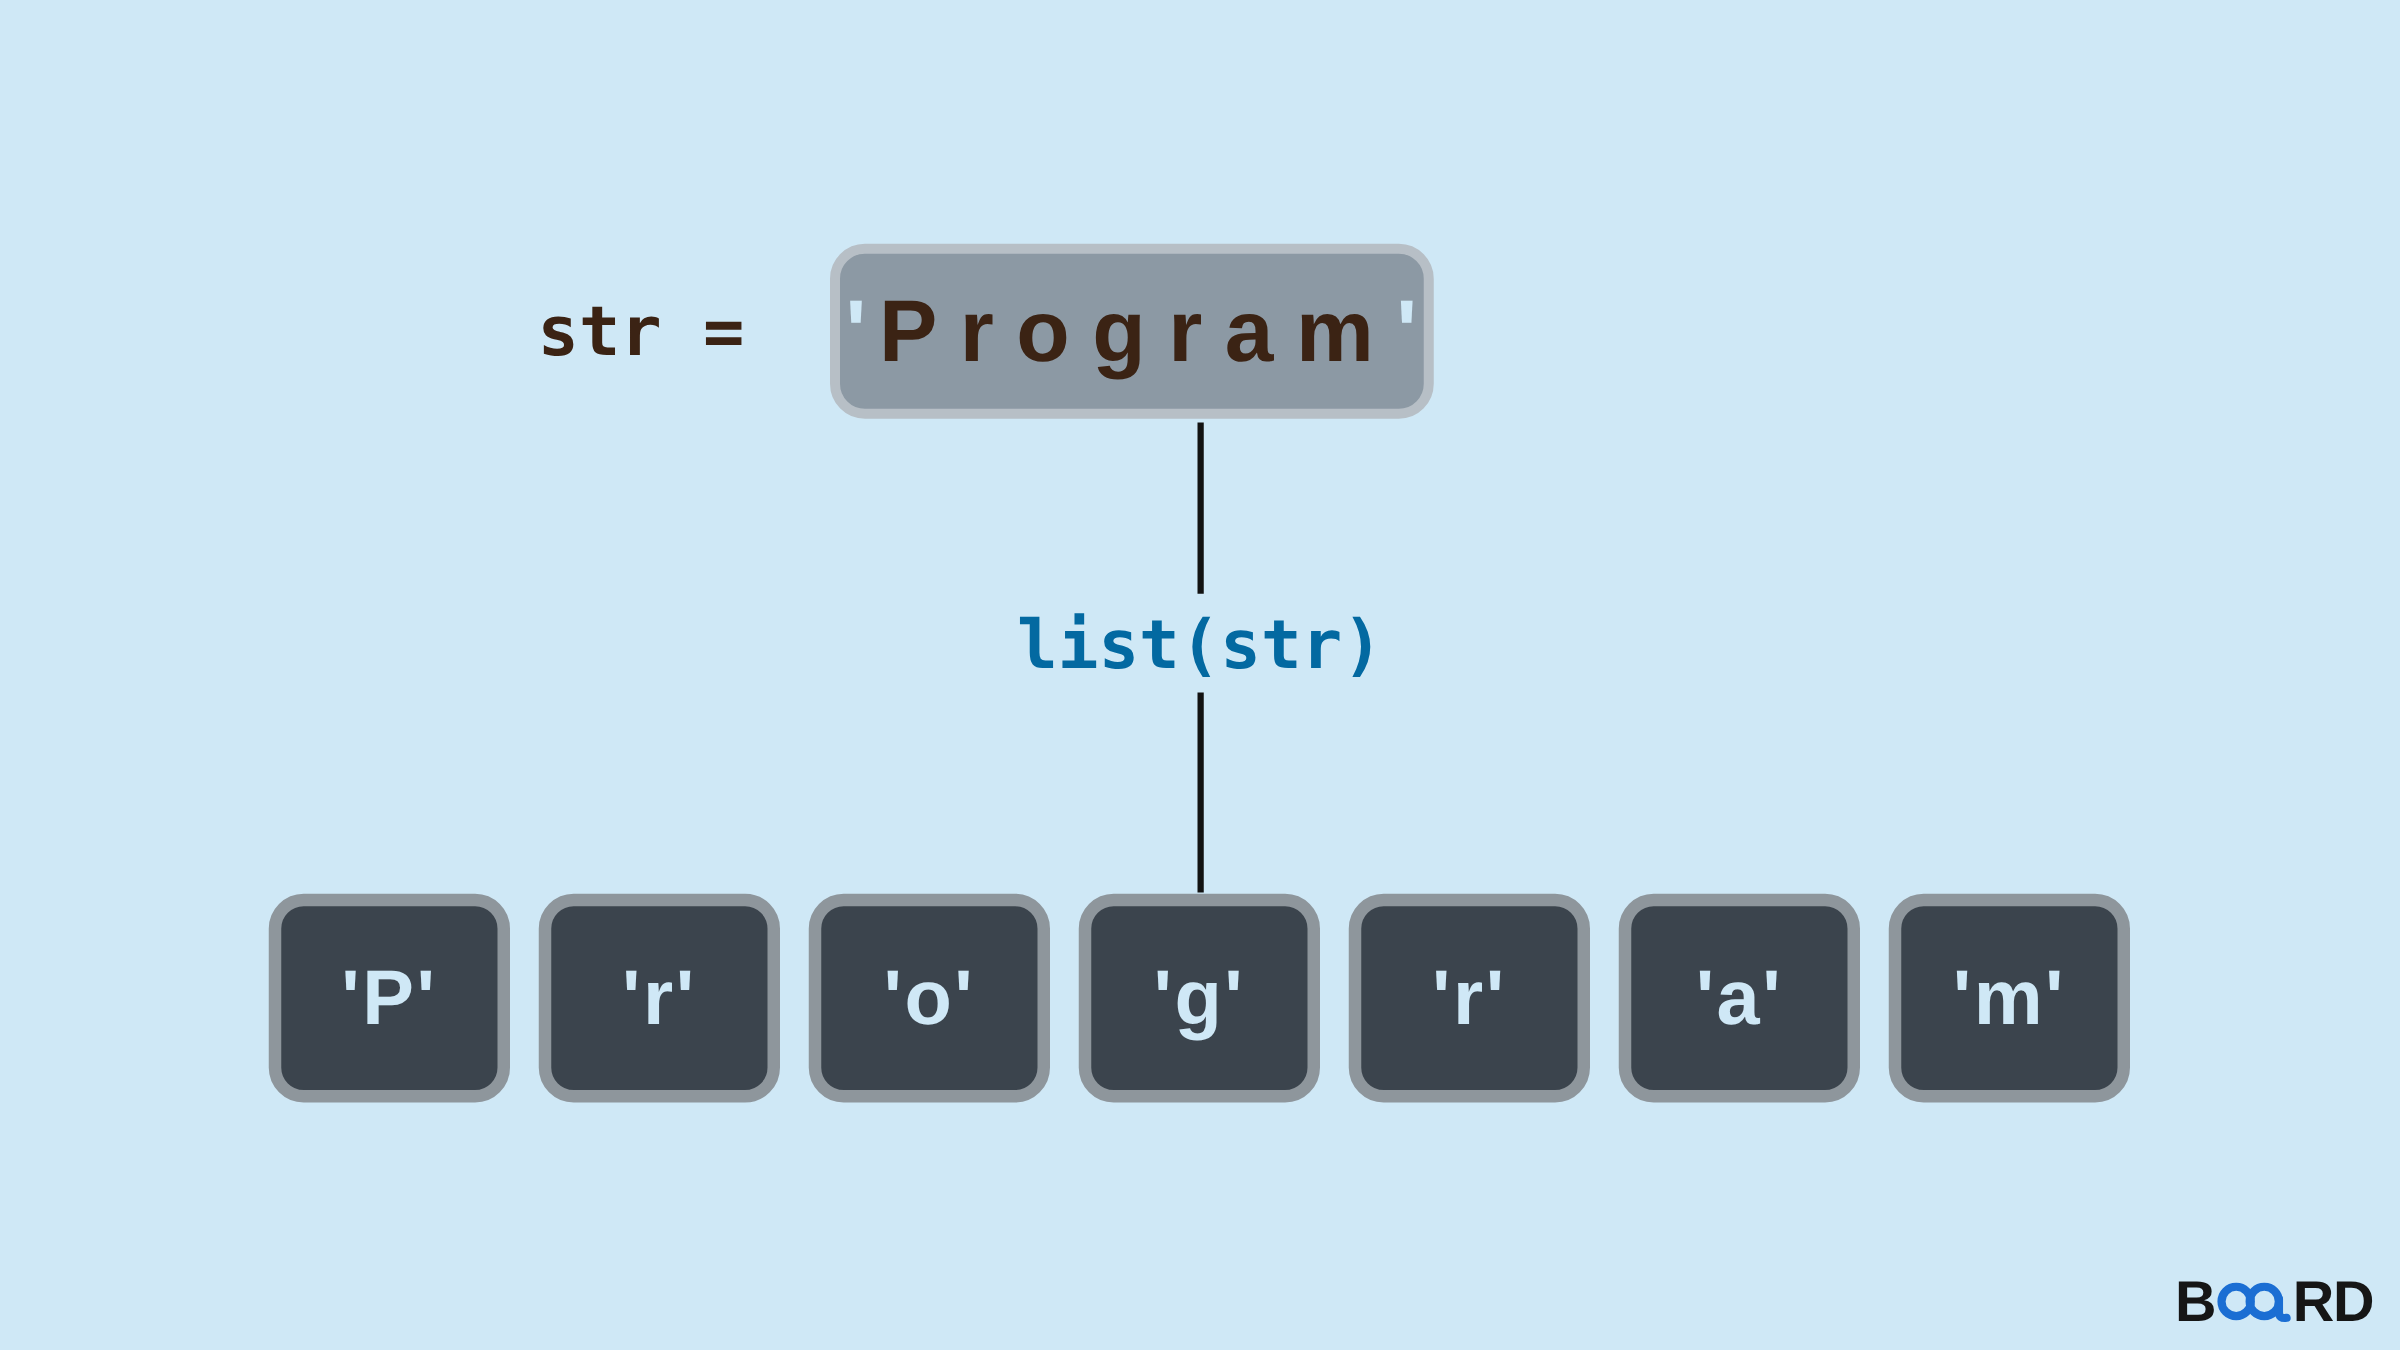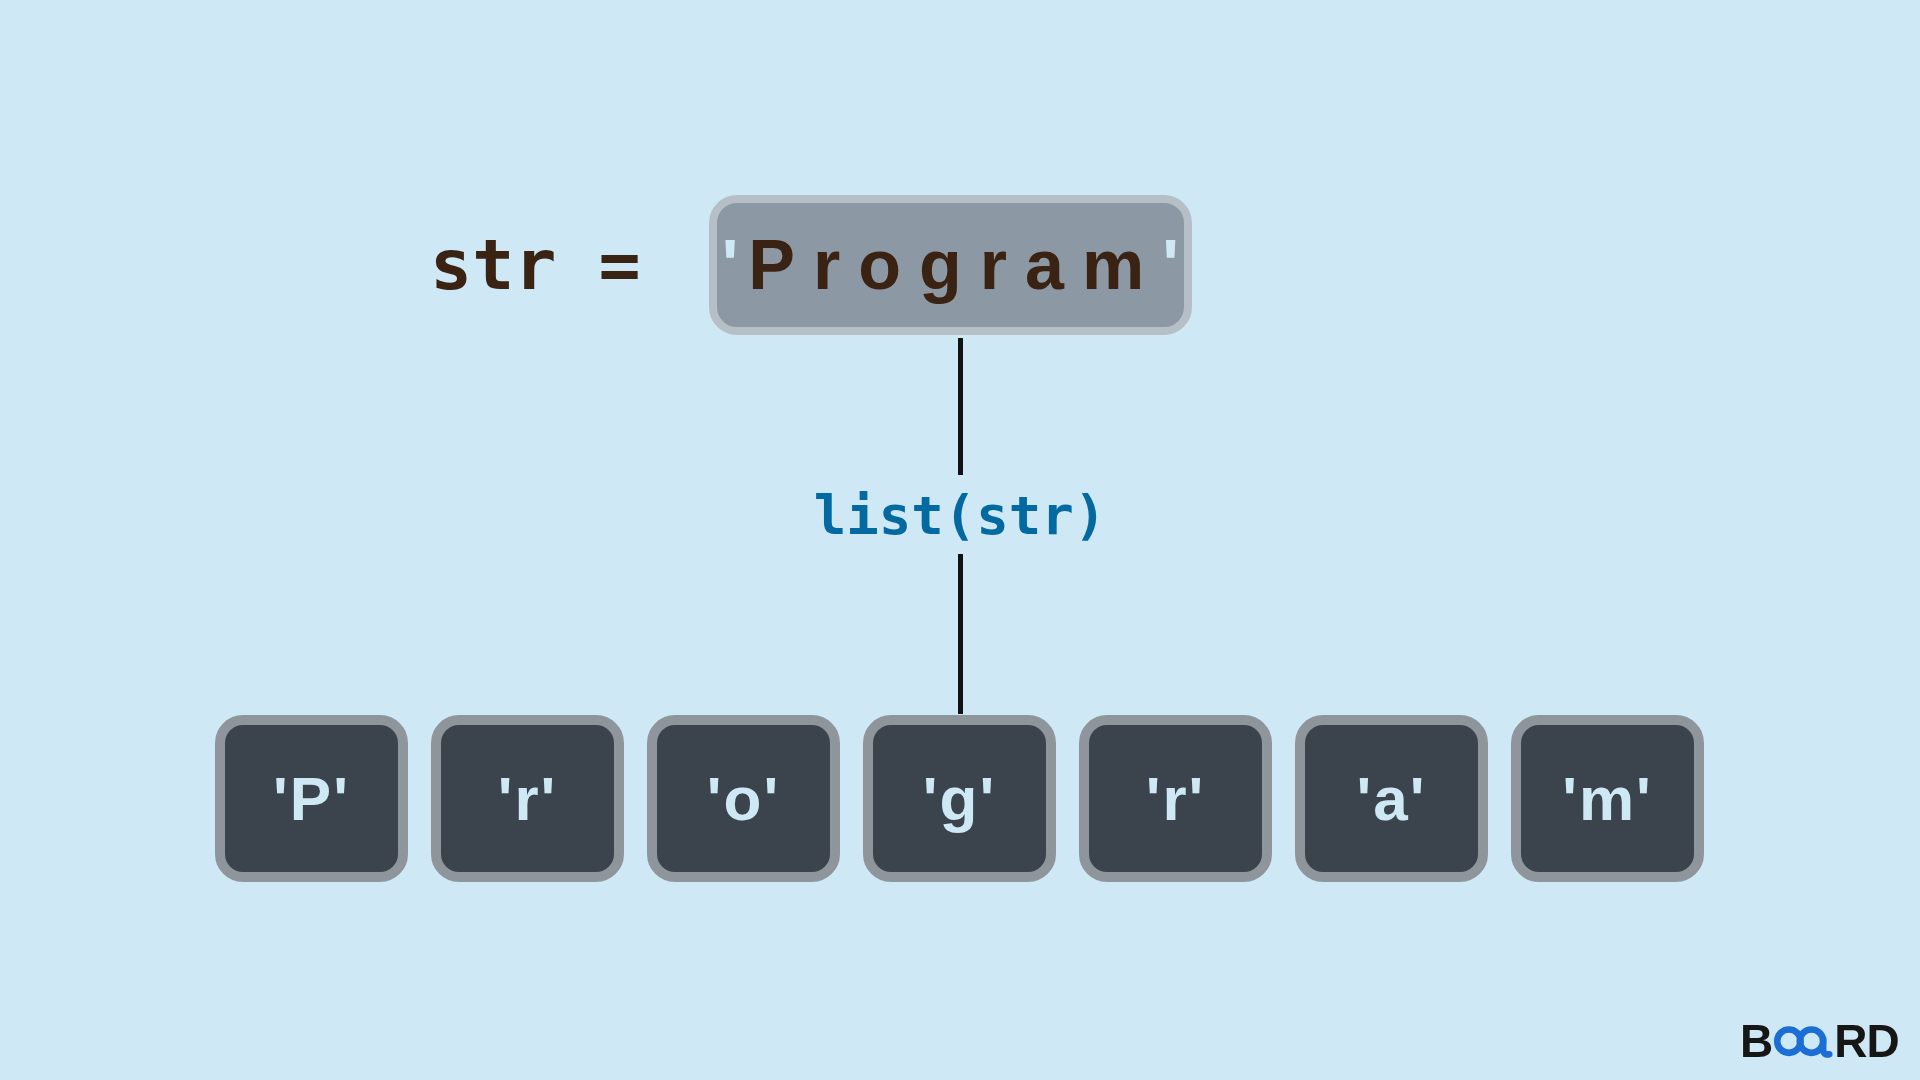--- a/index.html
+++ b/index.html
@@ -17,21 +17,21 @@
     position: absolute;
     left: 430px;
     top: 195px;
     height: 140px;
     display: flex;
     align-items: center;
   }
   .str-label {
     font-family: "DejaVu Sans Mono", monospace;
     font-weight: bold;
-    font-size: 70px;
+    font-size: 55px;
     color: #3b2314;
     margin-right: 68px;
     white-space: pre;
   }
   .value-box {
     box-sizing: border-box;
     width: 483px;
     height: 140px;
     background: #8c99a4;
     border: 8px solid #b7bfc6;

